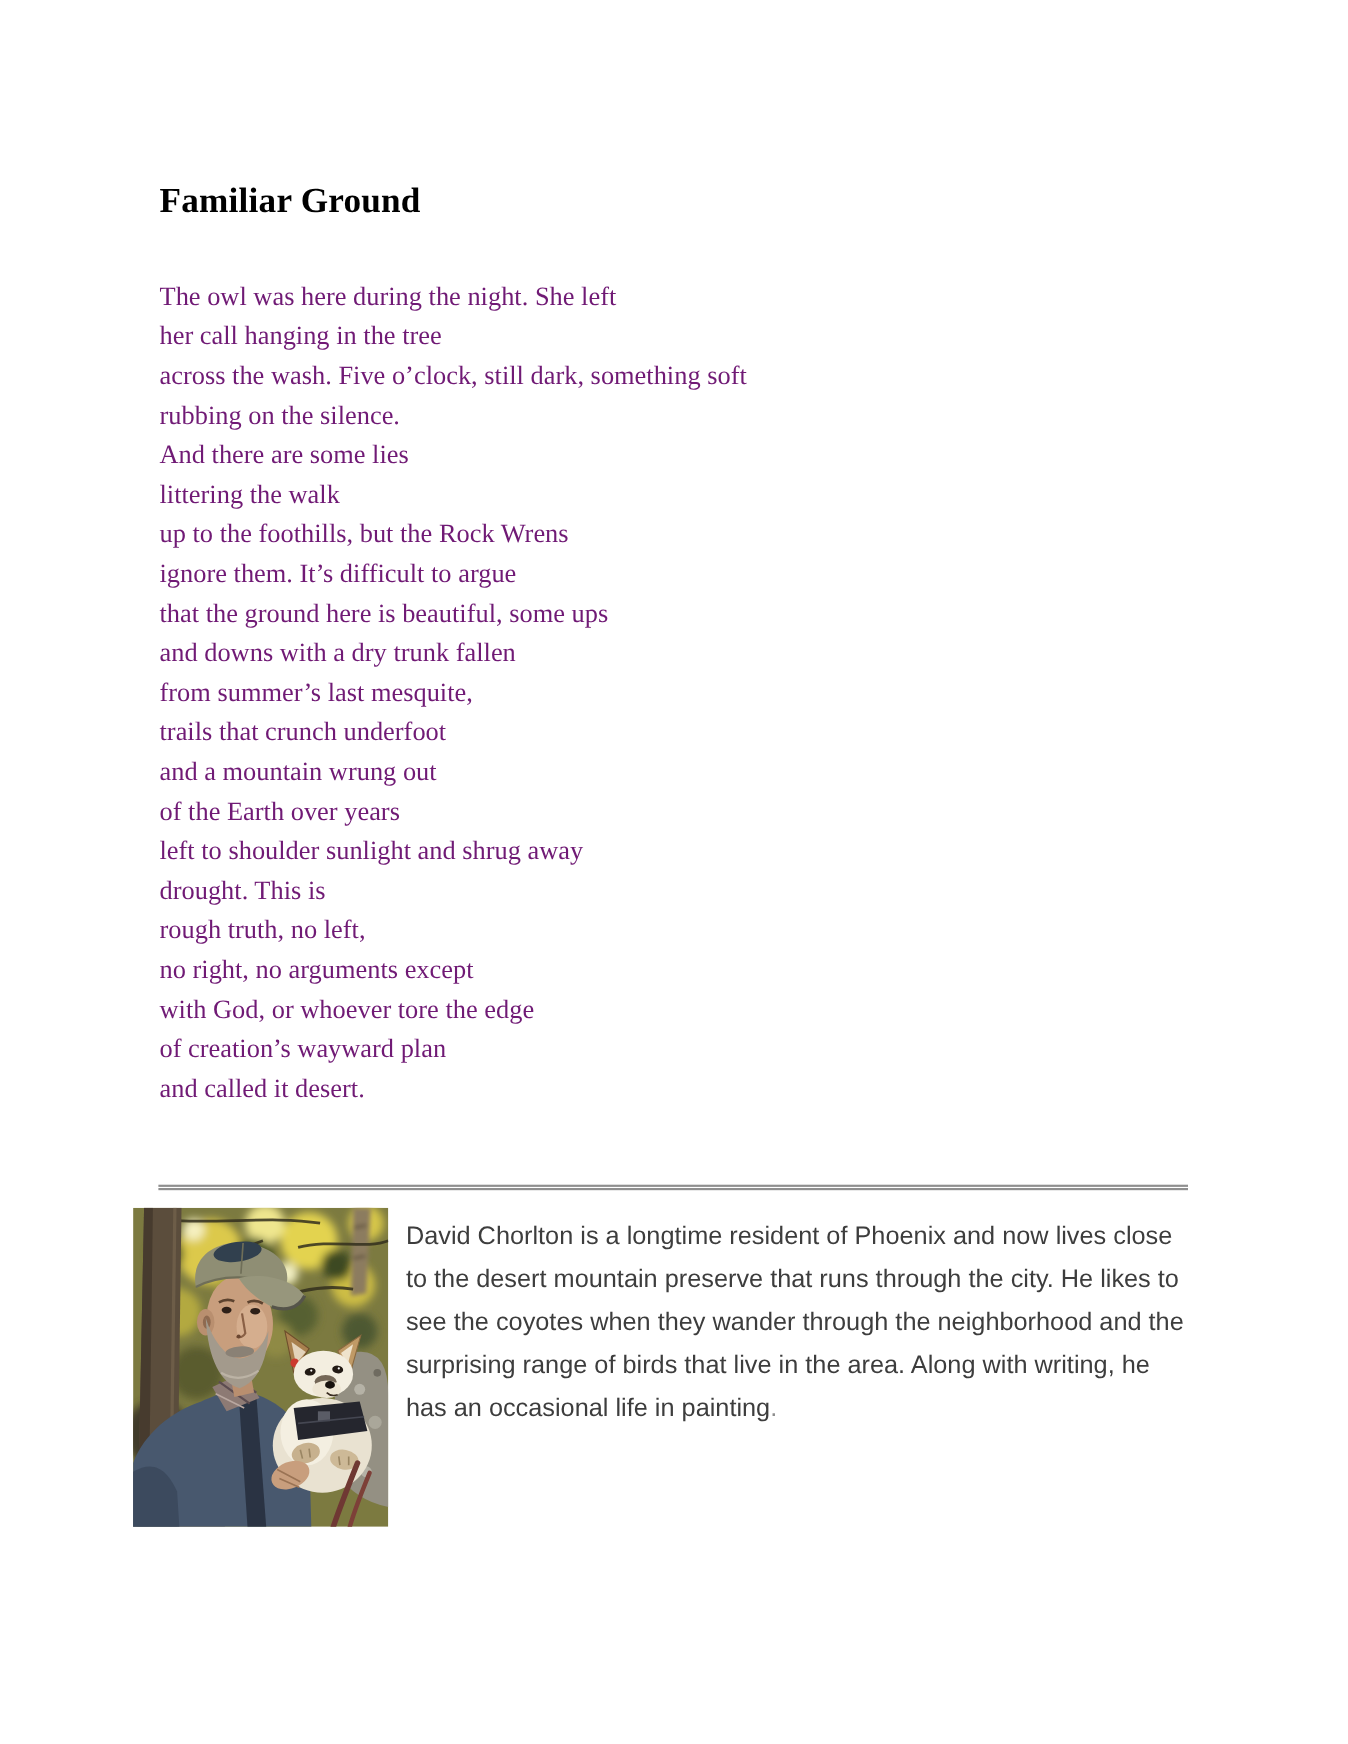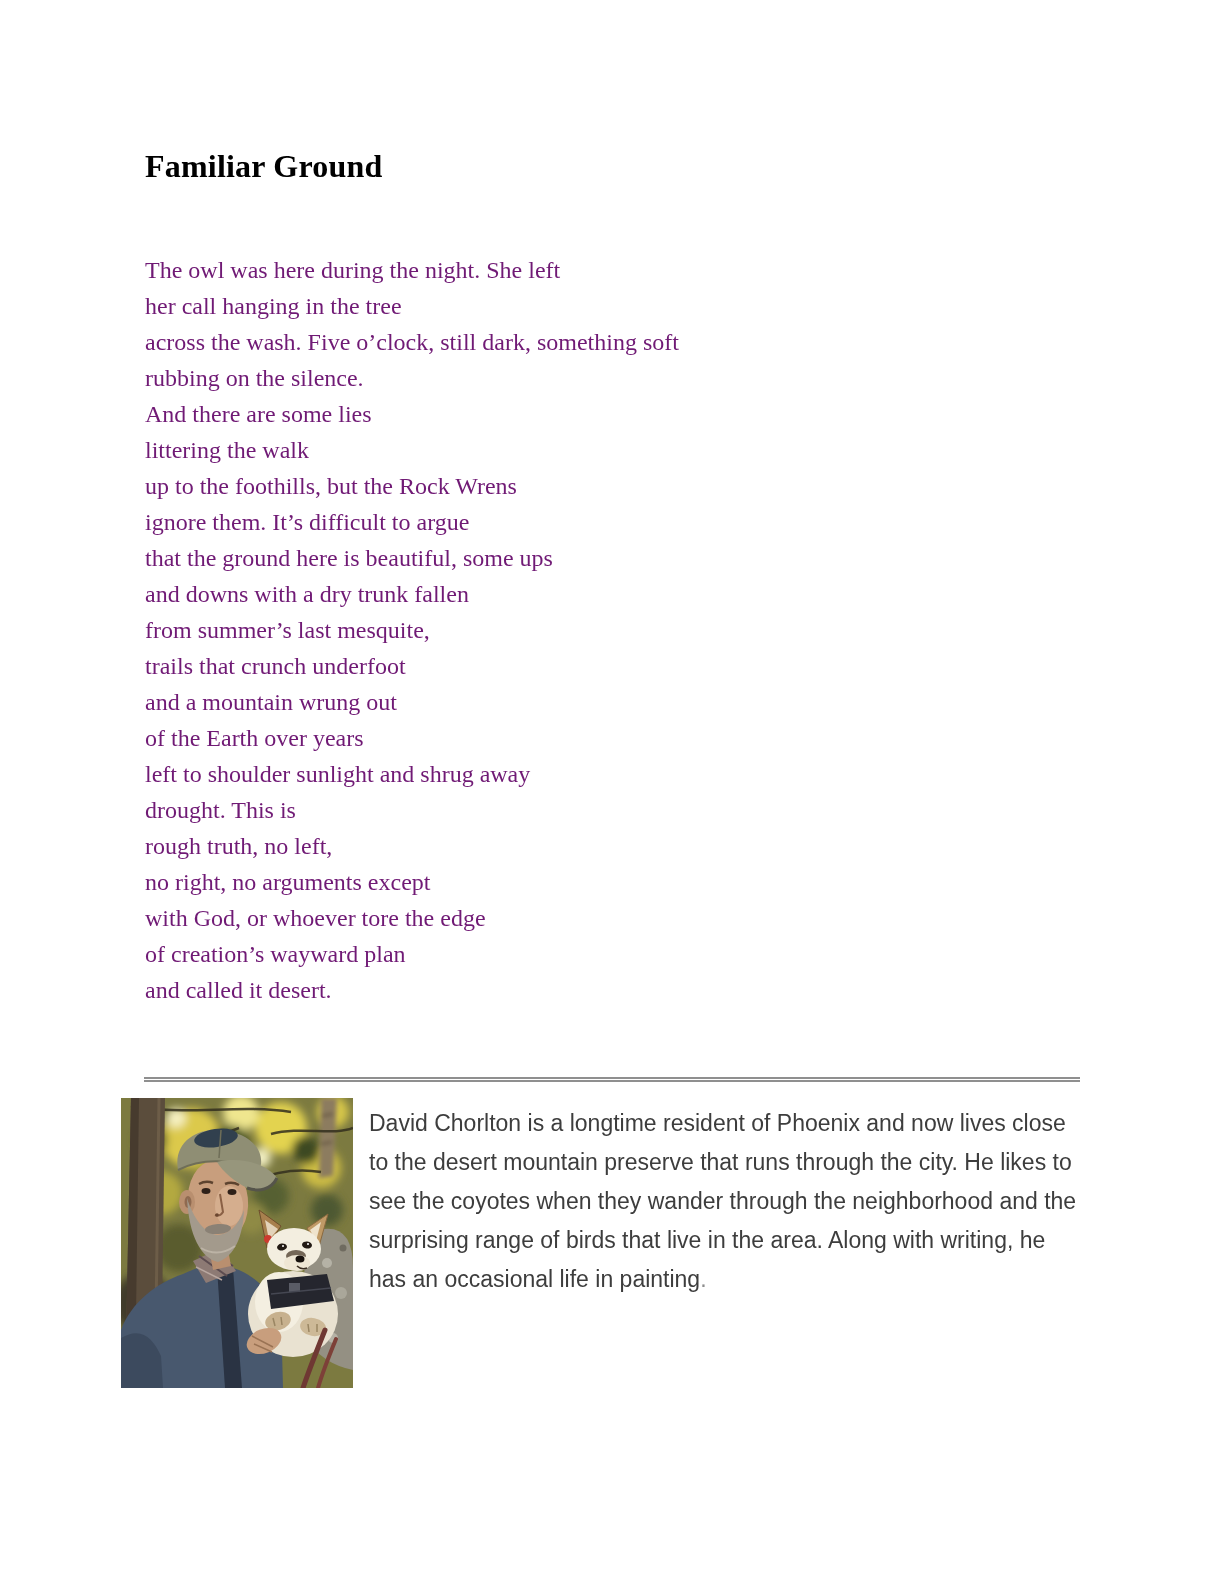--- a/index.html
+++ b/index.html
@@ -7,21 +7,21 @@
     position: relative;
     width: 1225px;
     height: 1585px;
     background: #ffffff;
     overflow: hidden;
     font-family: "Liberation Serif", serif;
   }
   .page-title {
     position: absolute;
     left: 145px;
-    top: 148px;
+    top: 164px;
     font-size: 32px;
     font-weight: bold;
     color: #000000;
     letter-spacing: 0.2px;
     white-space: nowrap;
   }
   .poem {
     position: absolute;
     left: 145px;
     top: 252px;

